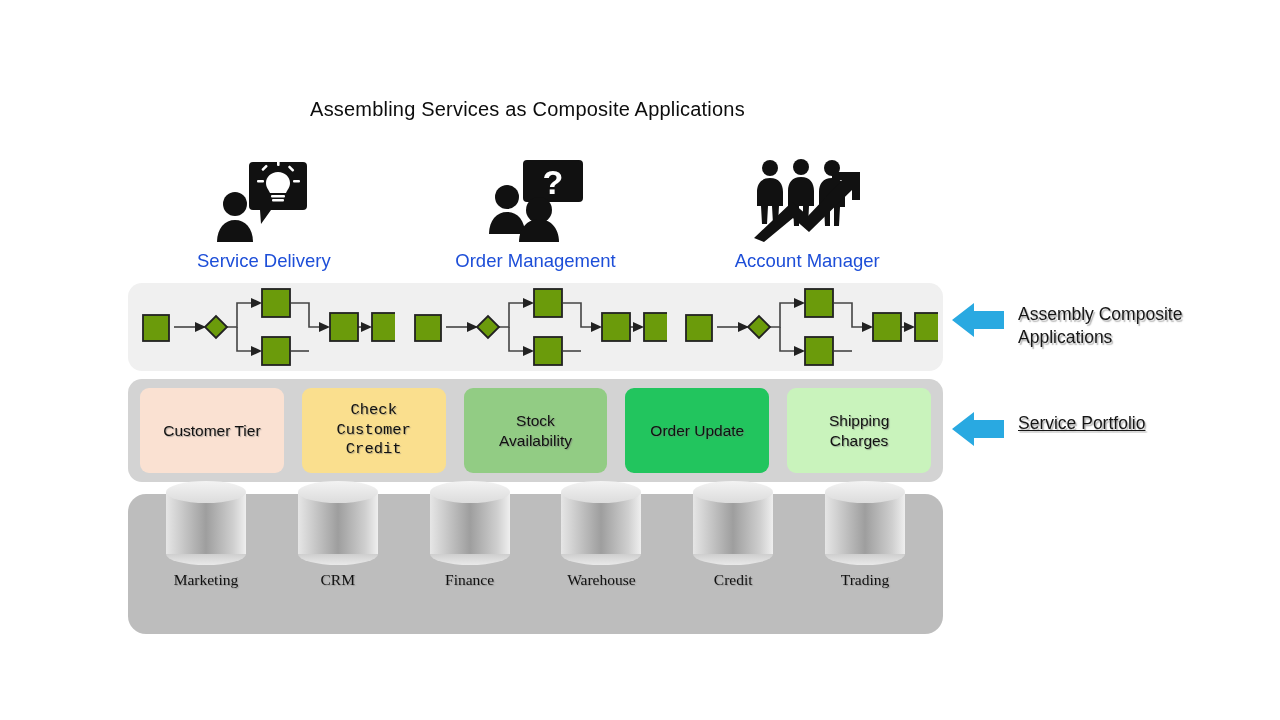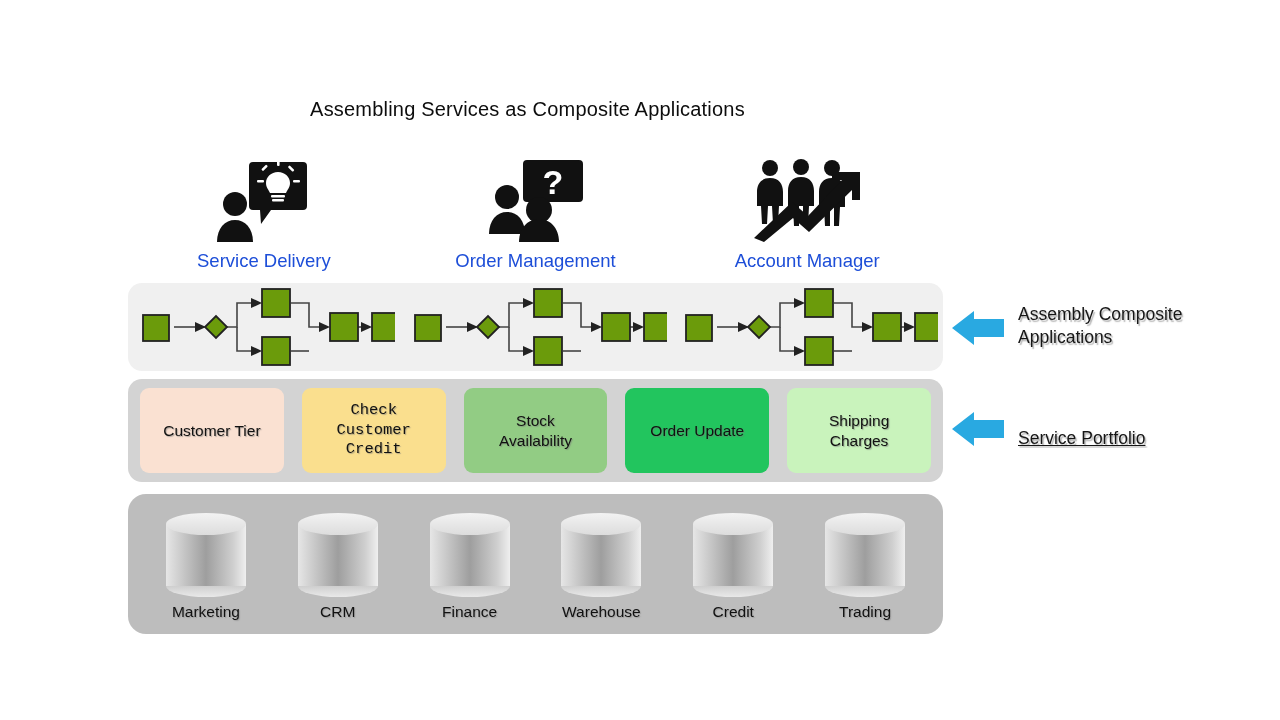--- a/index.html
+++ b/index.html
@@ -103,23 +103,24 @@
     line-height: 1.25;
     color: #111;
     padding: 0 6px;
     box-sizing: border-box;
     text-shadow: 1px 1px 1px rgba(120,120,120,.55);
   }
 
   
   #db-row {
     position: absolute;
-    left: 140px; top: 513px;
+    left: 140px; top: 481px;
     width: 791px; height: 122px;
     display: flex;
+    font-family: Liberation Serif, serif;
   }
   .db { flex: 1 1 0; display:flex; flex-direction:column; align-items:center; }
   .cyl { position: relative; width: 80px; height: 82px; }
   .cyl .body {
     position: absolute; left: 0; top: 11px;
     width: 80px; height: 62px;
     background: linear-gradient(to right,#e6e6e6 0%, #d2d2d2 14%, #9e9e9e 50%, #cfcfcf 84%, #efefef 100%);
   }
   .cyl .top {
     position: absolute; left: 0; top: 0;
@@ -135,21 +136,21 @@
   }
   .db-label {
     margin-top: 8px;
     font-size: 15.5px;
     color: #111;
     text-shadow: 1px 1px 1px rgba(130,130,130,.5);
     white-space: nowrap;
   }
 
   
-  .callout { position: absolute; display: flex; align-items: flex-end; }
+  .callout { position: absolute; display: flex; align-items: flex-start; }
   #callout-assembly { left: 952px; top: 303px; }
   #callout-portfolio { left: 952px; top: 412px; }
   .callout-arrow { flex: 0 0 auto; margin-right: 14px; }
   .callout-text {
     font-size: 17.5px;
     line-height: 1.32;
     color: #161616;
     text-shadow: 1.5px 1.5px 1.2px rgba(140,140,140,.65);
     white-space: pre-line;
   }

